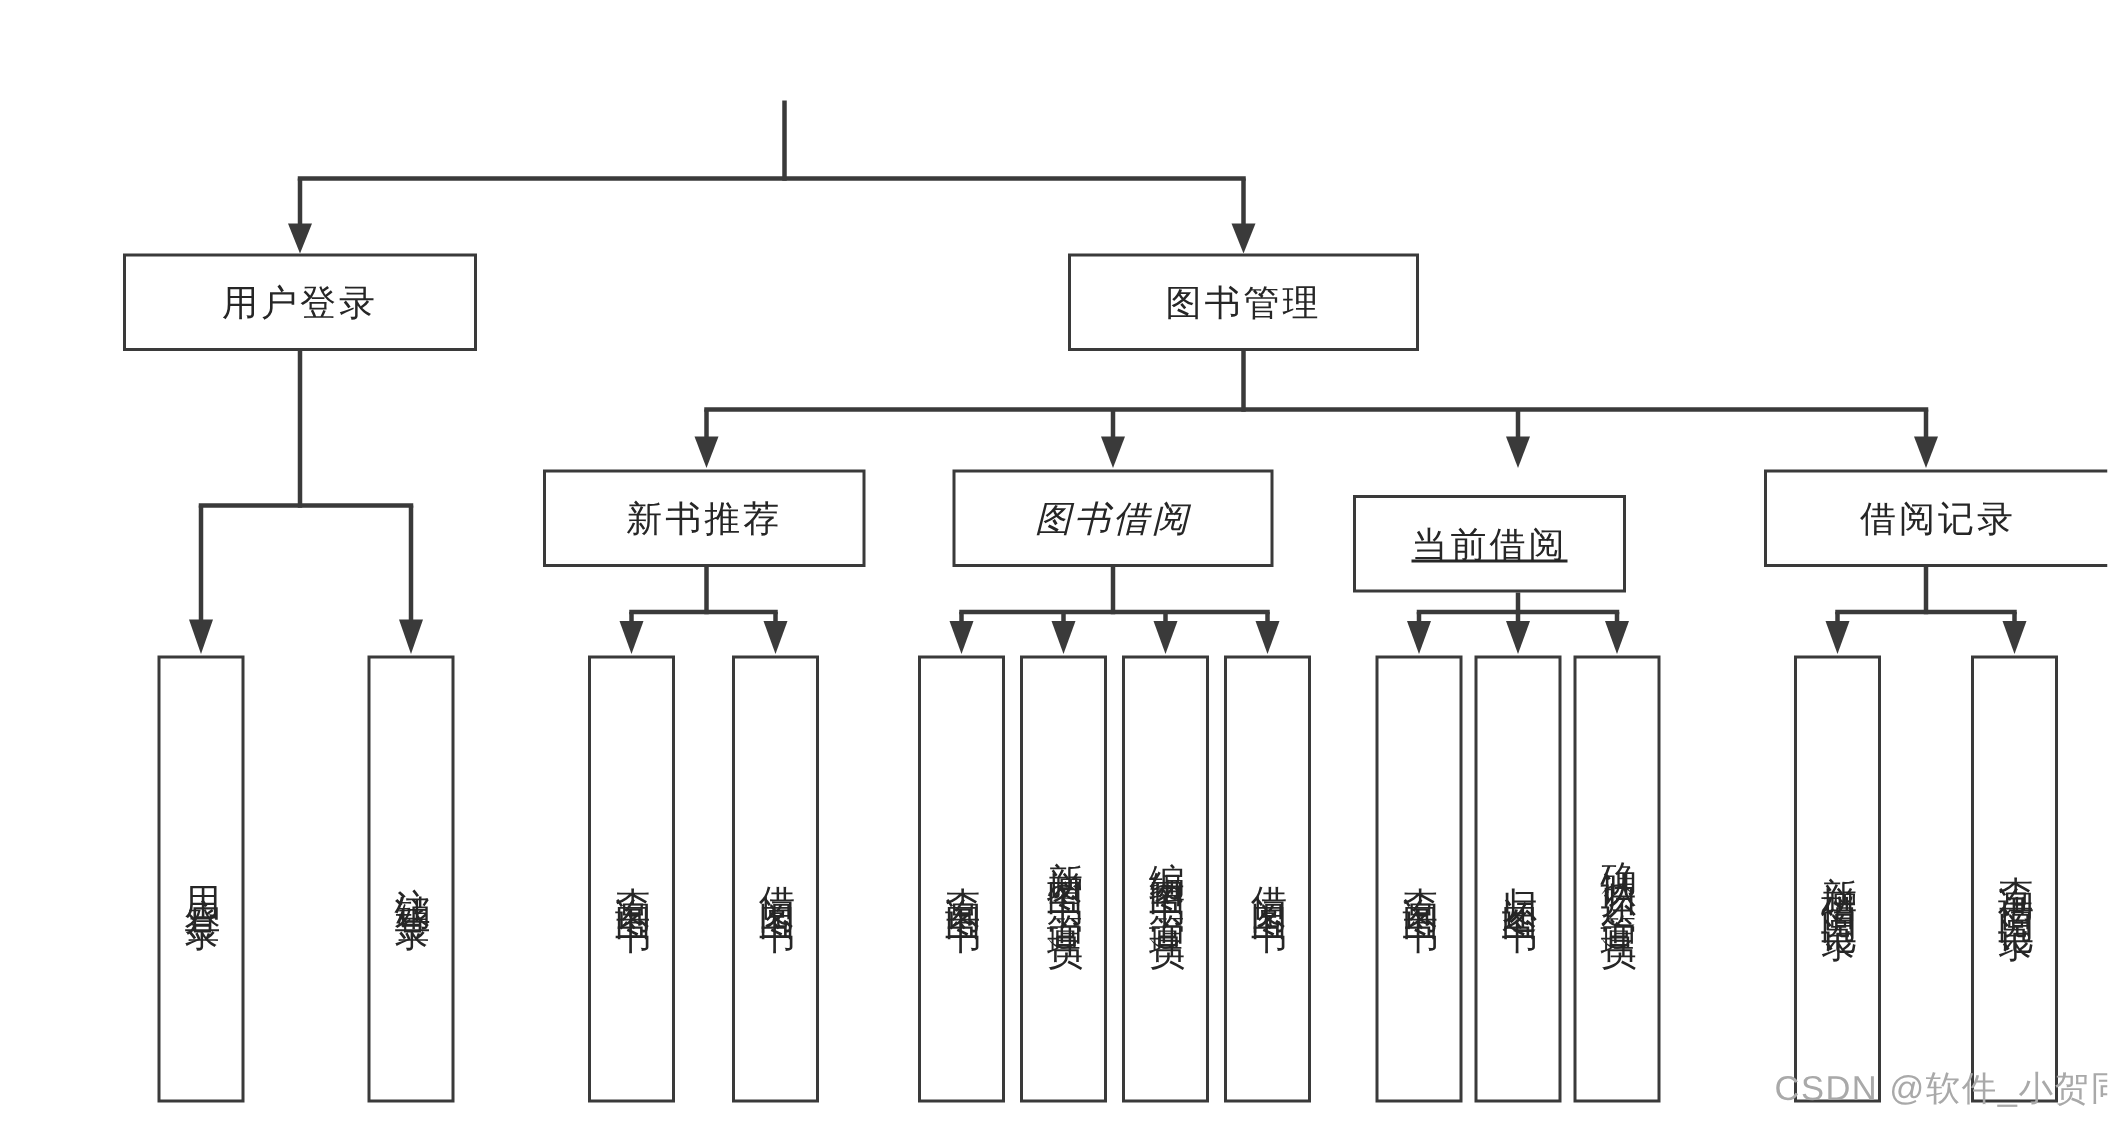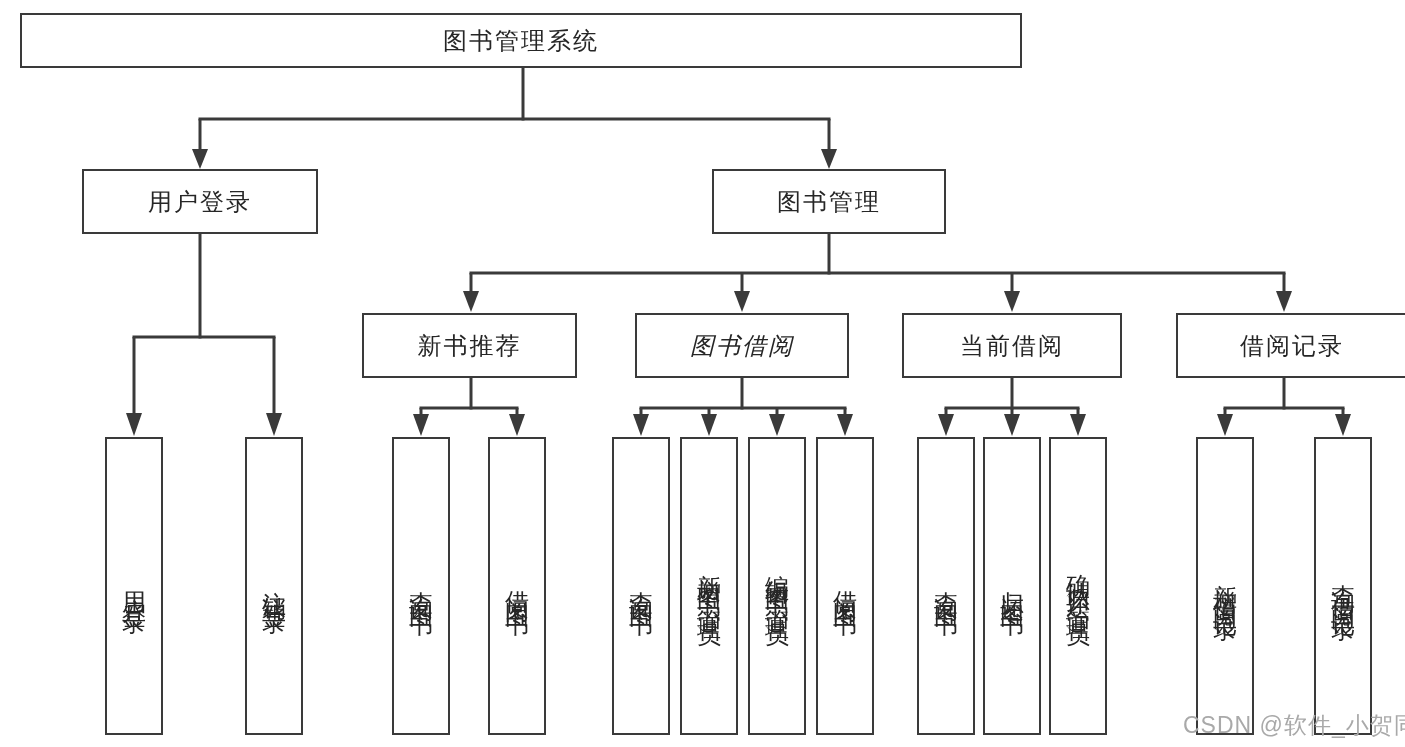--- a/index.html
+++ b/index.html
@@ -131,38 +131,35 @@
     <g>
       <line x1="1284" y1="378" x2="1284" y2="409.5"></line>
       <line x1="1223.5" y1="408" x2="1344.5" y2="408"></line>
       <line x1="1225" y1="408" x2="1225" y2="418"></line>
       <polygon points="1217,414 1233,414 1225,436"></polygon>
       <line x1="1343" y1="408" x2="1343" y2="418"></line>
       <polygon points="1335,414 1351,414 1343,436"></polygon>
     </g>
   </svg>
 
-  <div class="node" style="left:20px;top:13px;width:1002px;height:55px;">
-    <span>图书管理系统</span>
-  </div>
 
   <div class="node" style="left:82px;top:169px;width:236px;height:65px;">
     <span>用户登录</span>
   </div>
   <div class="node" style="left:712px;top:169px;width:234px;height:65px;">
     <span>图书管理</span>
   </div>
 
   <div class="node" style="left:362px;top:313px;width:215px;height:65px;">
     <span>新书推荐</span>
   </div>
   <div class="node" style="left:635px;top:313px;width:214px;height:65px;font-style:italic;">
     <span>图书借阅</span>
   </div>
-  <div class="node" style="left:902px;top:313px;width:220px;height:65px;">
+  <div class="node" style="left:902px;top:330px;width:182px;height:65px;text-decoration:underline;">
     <span>当前借阅</span>
   </div>
   <div class="node" style="left:1176px;top:313px;width:232px;height:65px;">
     <span>借阅记录</span>
   </div>
 
   <div class="leaf" style="left:105px;">
     <span>用户登录</span>
   </div>
   <div class="leaf" style="left:245px;">

